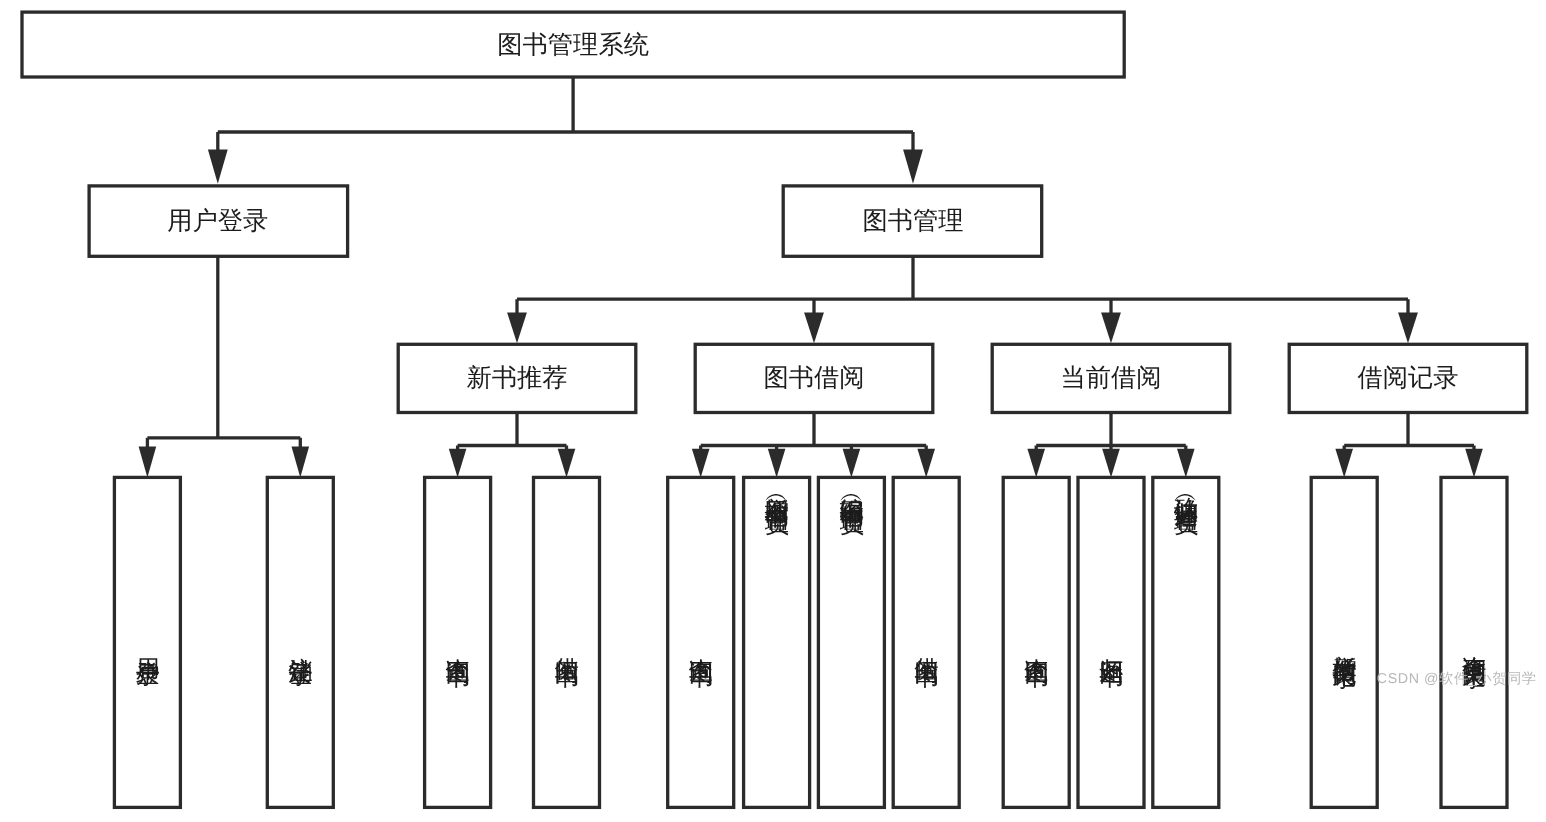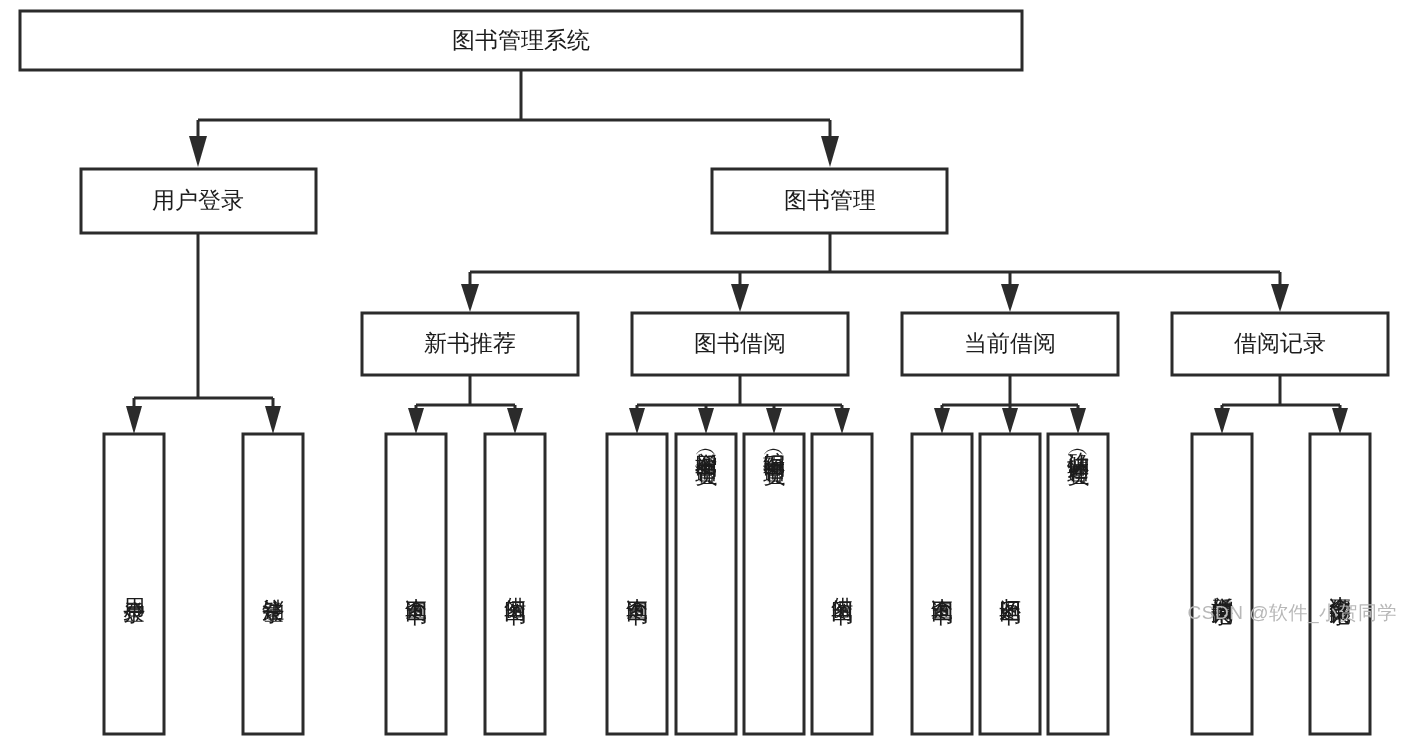--- a/index.html
+++ b/index.html
@@ -63,21 +63,21 @@
   }
   .arrow-head {
     fill: #2b2b2b;
     stroke: none;
   }
   .watermark {
     position: absolute;
     right: 8px;
     bottom: 6px;
     font-family: "Liberation Sans", "DejaVu Sans", sans-serif;
-    font-size: 19px;
+    font-size: 13px;
     color: #b8b8b8;
     letter-spacing: 0.5px;
     user-select: none;
   }
 </style>
 </head>
 <body>
 
 <div id="diagram-root">
 

